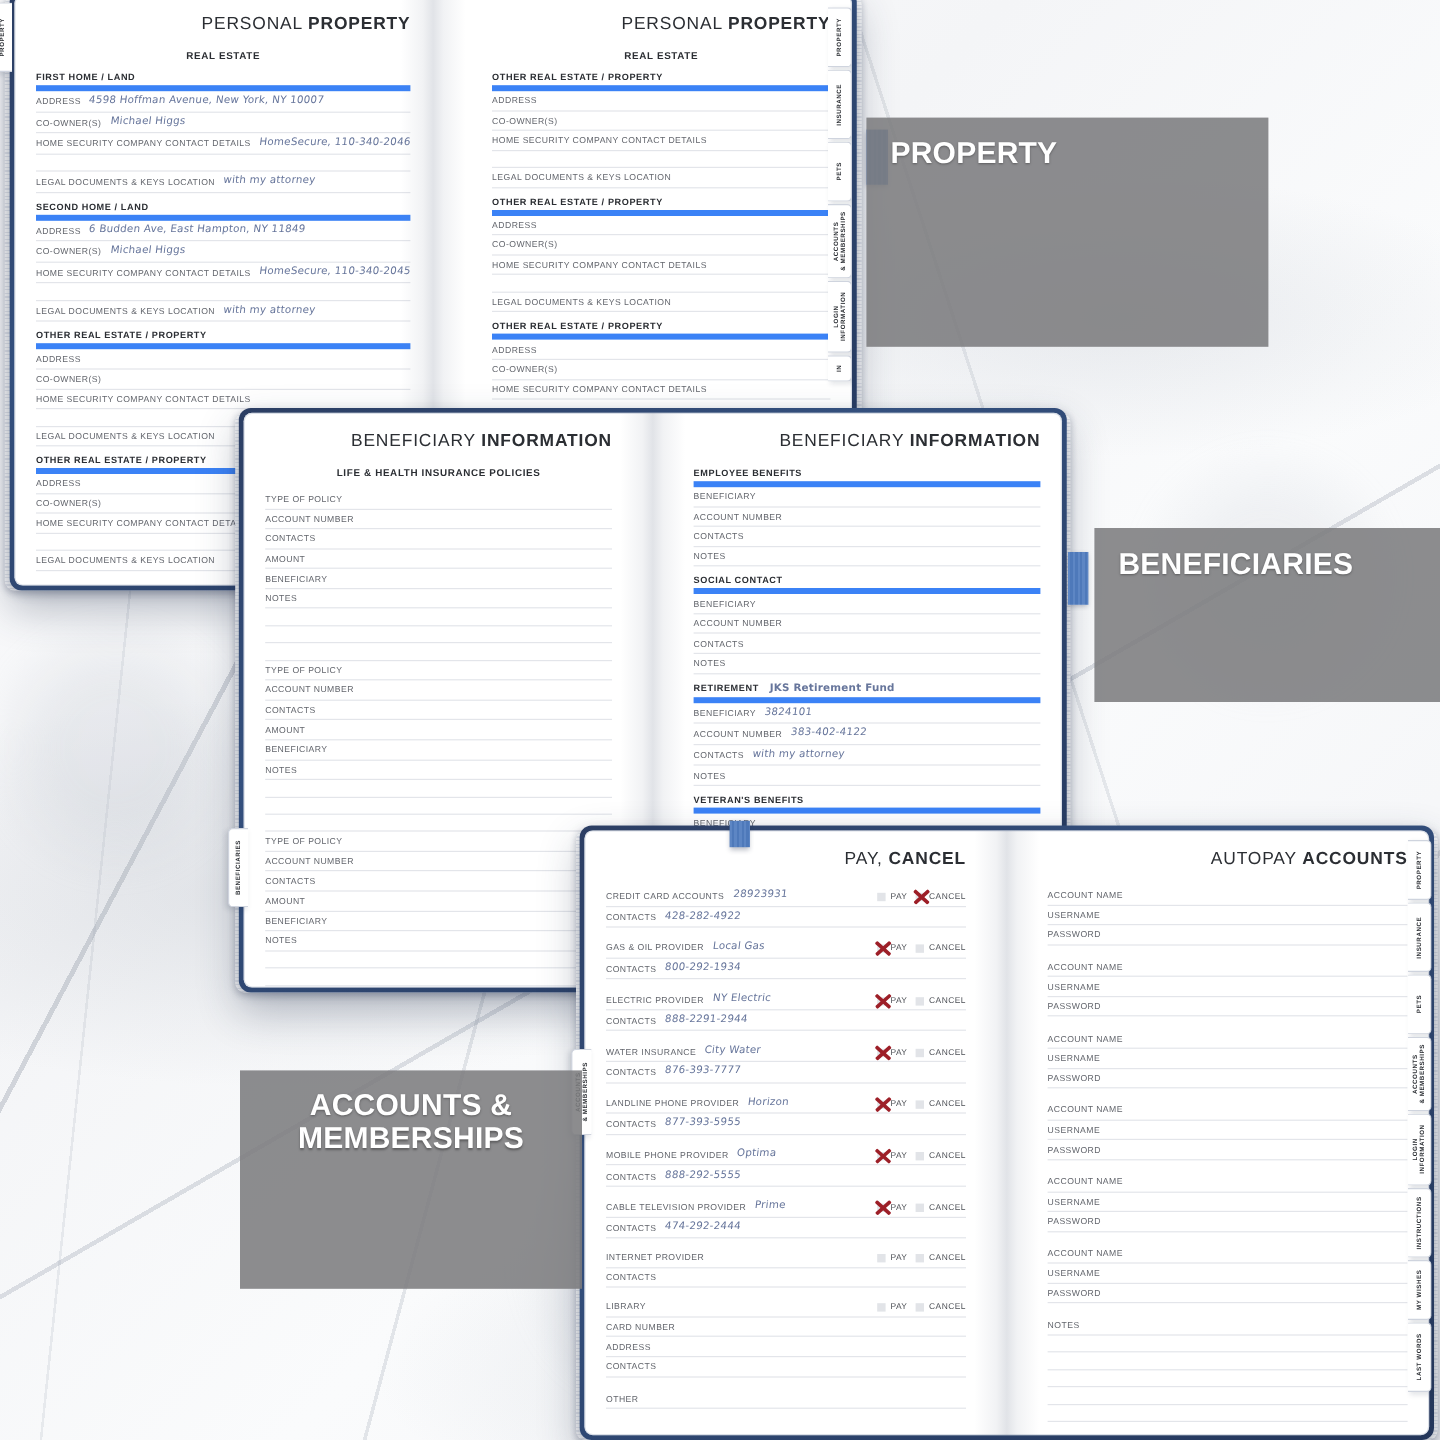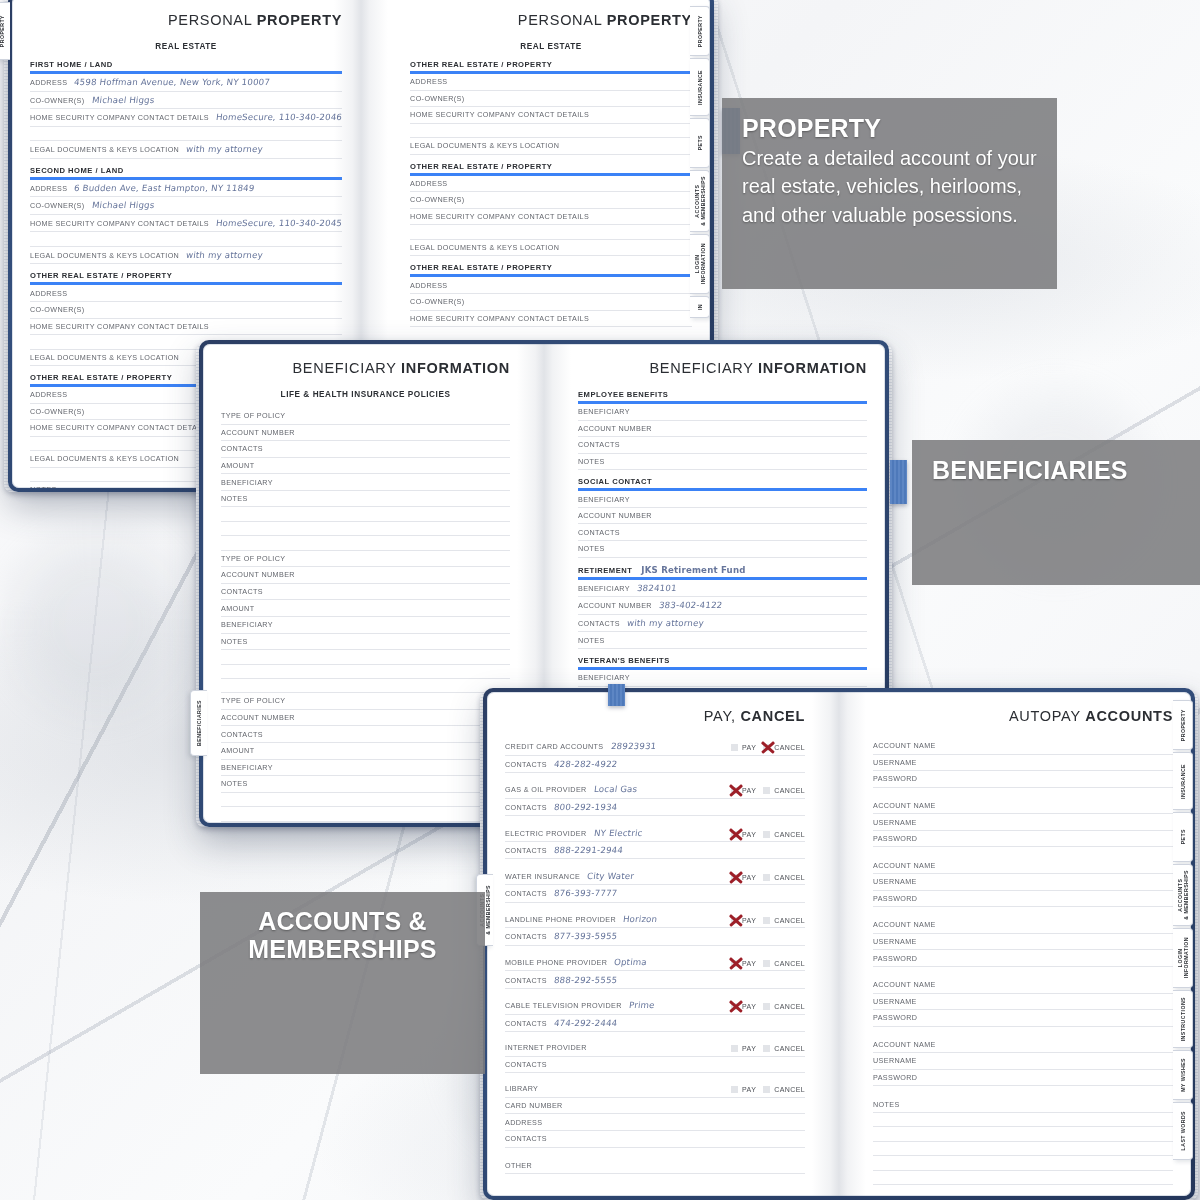--- a/index.html
+++ b/index.html
@@ -83,21 +83,21 @@
   }
   .grp-head{
     font-size:7.6px; font-weight:700; letter-spacing:.5px; color:#2b2e33;
     padding-bottom:2px; margin-top:7px;
   }
   .fld{
     position:relative; font-size:7.2px; letter-spacing:.38px; color:#63666d;
     border-bottom:1px solid #e3e5ea; padding:3.2px 0 3.4px 0; min-height:14.4px;
     display:flex; align-items:flex-end; gap:7px; white-space:nowrap;
   }
-  .grp-head.ruled{ border-bottom:3px solid #3b82f6; }
+  .grp-head.ruled{ border-bottom:5px solid #3b82f6; }
   .hw{
     font-family:"DejaVu Sans", sans-serif; font-size:8.6px; color:#5a6a93;
     letter-spacing:.2px; transform:skewX(-7deg) translateY(-.5px);
     opacity:.92;
   }
   .spacer{ height:13px; border-bottom:1px solid #e3e5ea; }
   .spacer.n{ border-bottom:none; }
 
   
   .fld .grow{ flex:1; }
@@ -819,21 +819,20 @@
       <div class="tab" style="width: 20px; height: 58px;">
         <span class="tl">LAST WORDS</span>
       </div>
     </div>
   <div class="ribbon" style="left:125px; top:-4px; width:17px; height:22px;"></div>
 
 </div>
 
 <div class="callout" style="left:722px; top:98px; width:335px; height:191px;">
   <h2>PROPERTY</h2>
-  <p>Create a detailed account of your real estate, vehicles, heirlooms, and other valuable posessions.</p>
 </div>
 
 <div class="callout" style="left:912px; top:440px; width:288px; height:145px;">
   <h2>BENEFICIARIES</h2>
 </div>
 
 <div class="callout center" style="left:200px; top:892px; width:285px; height:182px;">
   <h2>ACCOUNTS &amp; MEMBERSHIPS</h2>
 </div>
 

